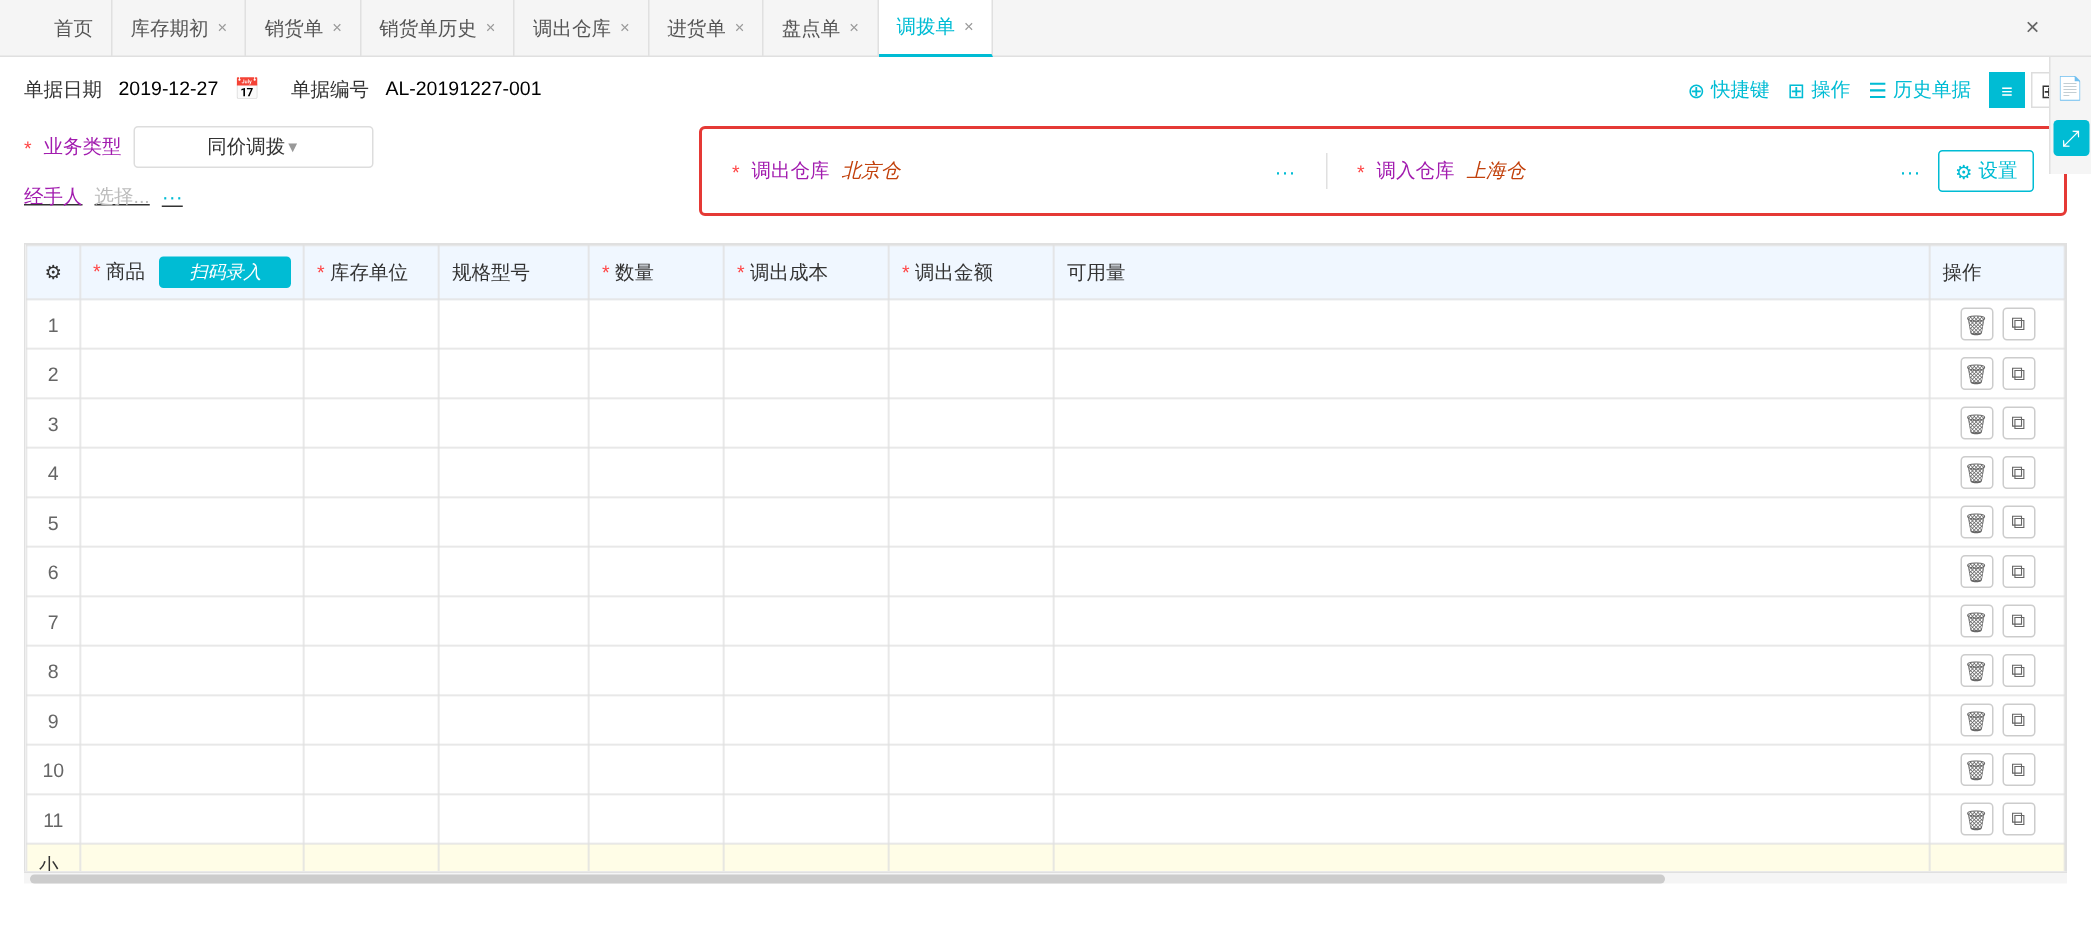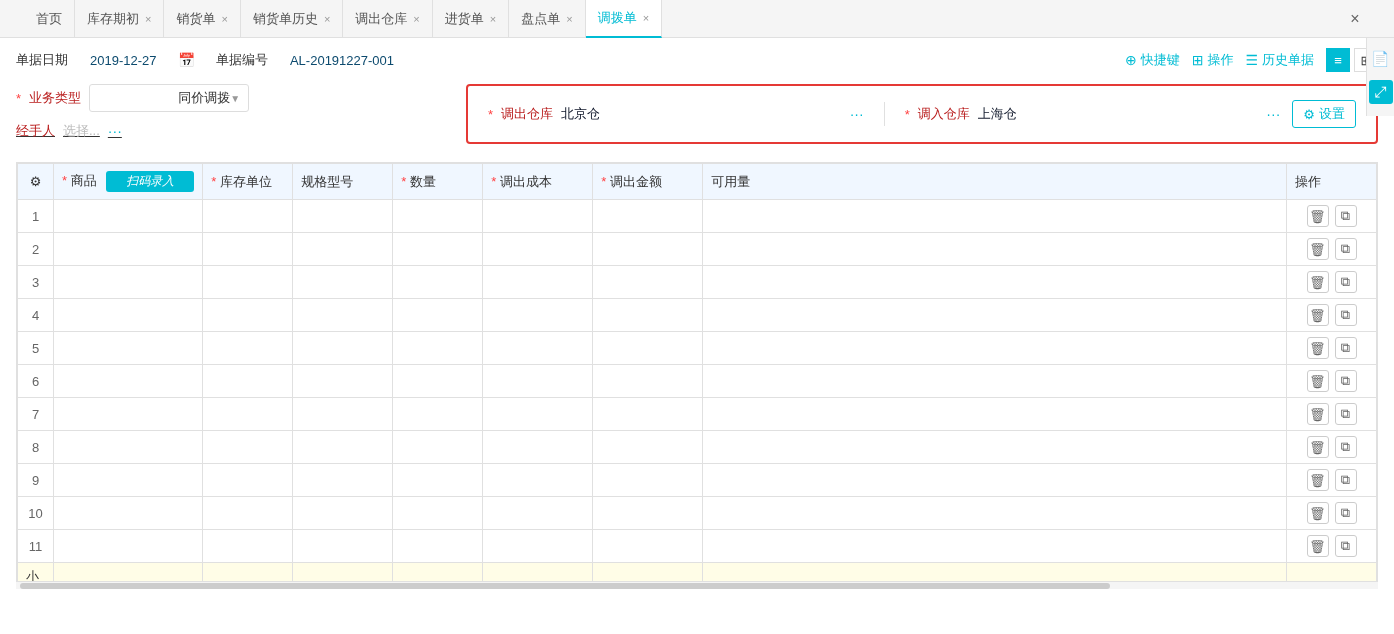--- a/index.html
+++ b/index.html
@@ -20,39 +20,39 @@
     .tab-item .close-icon { margin-left: 6px; color: #999; font-size: 11px; cursor: pointer; }
     .tab-bar-close { margin-left: auto; width: 30px; height: 30px; display: flex; align-items: center; justify-content: center; cursor: pointer; font-size: 16px; color: #666; }
 
     
     .main-content { padding: 10px 16px; }
 
     
     .header-row {
       display: flex; align-items: center; margin-bottom: 12px; gap: 20px;
     }
-    .header-field { display: flex; align-items: center; gap: 22px; font-size: 13px; }
+    .header-field { display: flex; gap: 11px; font-size: 13px; }
     .header-label { color: #333; }
-    .header-value { color: #0c4a6e; font-weight: normal; }
+    .header-value { color: #000000; font-weight: normal; }
     .calendar-icon { color: #00bcd4; cursor: pointer; font-size: 14px; }
     .header-right { margin-left: auto; display: flex; align-items: center; gap: 12px; }
     .header-action { display: flex; align-items: center; gap: 4px; color: #00bcd4; font-size: 13px; cursor: pointer; }
     .header-action-icon { font-size: 14px; }
     .view-icons { display: flex; gap: 4px; }
     .view-icon-btn { width: 24px; height: 24px; border: 1px solid #ddd; display: flex; align-items: center; justify-content: center; cursor: pointer; background: #fff; }
     .view-icon-btn.active { background: #00bcd4; color: #fff; border-color: #00bcd4; }
 
     
     .form-section { display: flex; align-items: flex-start; gap: 0; margin-bottom: 12px; }
     .form-left { flex: 0 0 440px; }
     .form-field { display: flex; align-items: center; gap: 8px; margin-bottom: 10px; }
     .required-star { color: #f44; font-size: 13px; }
-    .field-label { color: #b91c1c; white-space: nowrap; }
-    .field-value { color: #0f172a; flex: 1; }
-    .dropdown-btn { border: 1px solid #ddd; border-radius: 3px; padding: 4px 8px; min-width: 160px; display: flex; align-items: center; justify-content: flex-end; cursor: pointer; background: #fff; }
+    .field-label { color: #a21caf; white-space: nowrap; }
+    .field-value { color: #c2410c; flex: 1; font-style: italic; }
+    .dropdown-btn { border: 1px solid #ddd; border-radius: 3px; padding: 4px 8px; min-width: 160px; display: flex; align-items: center; justify-content: center; cursor: pointer; background: #fff; }
     .dropdown-arrow { color: #999; font-size: 10px; }
     .more-btn { color: #00bcd4; cursor: pointer; font-size: 14px; }
 
     
     .warehouse-section {
       flex: 1; border: 2px solid #e53935; border-radius: 4px; padding: 14px 20px;
       display: flex; align-items: center; gap: 0; margin-left: 10px; position: relative;
     }
     .warehouse-field { display: flex; align-items: center; gap: 8px; flex: 1; }
     .warehouse-divider { width: 1px; background: #e0e0e0; height: 24px; margin: 0 20px; }

